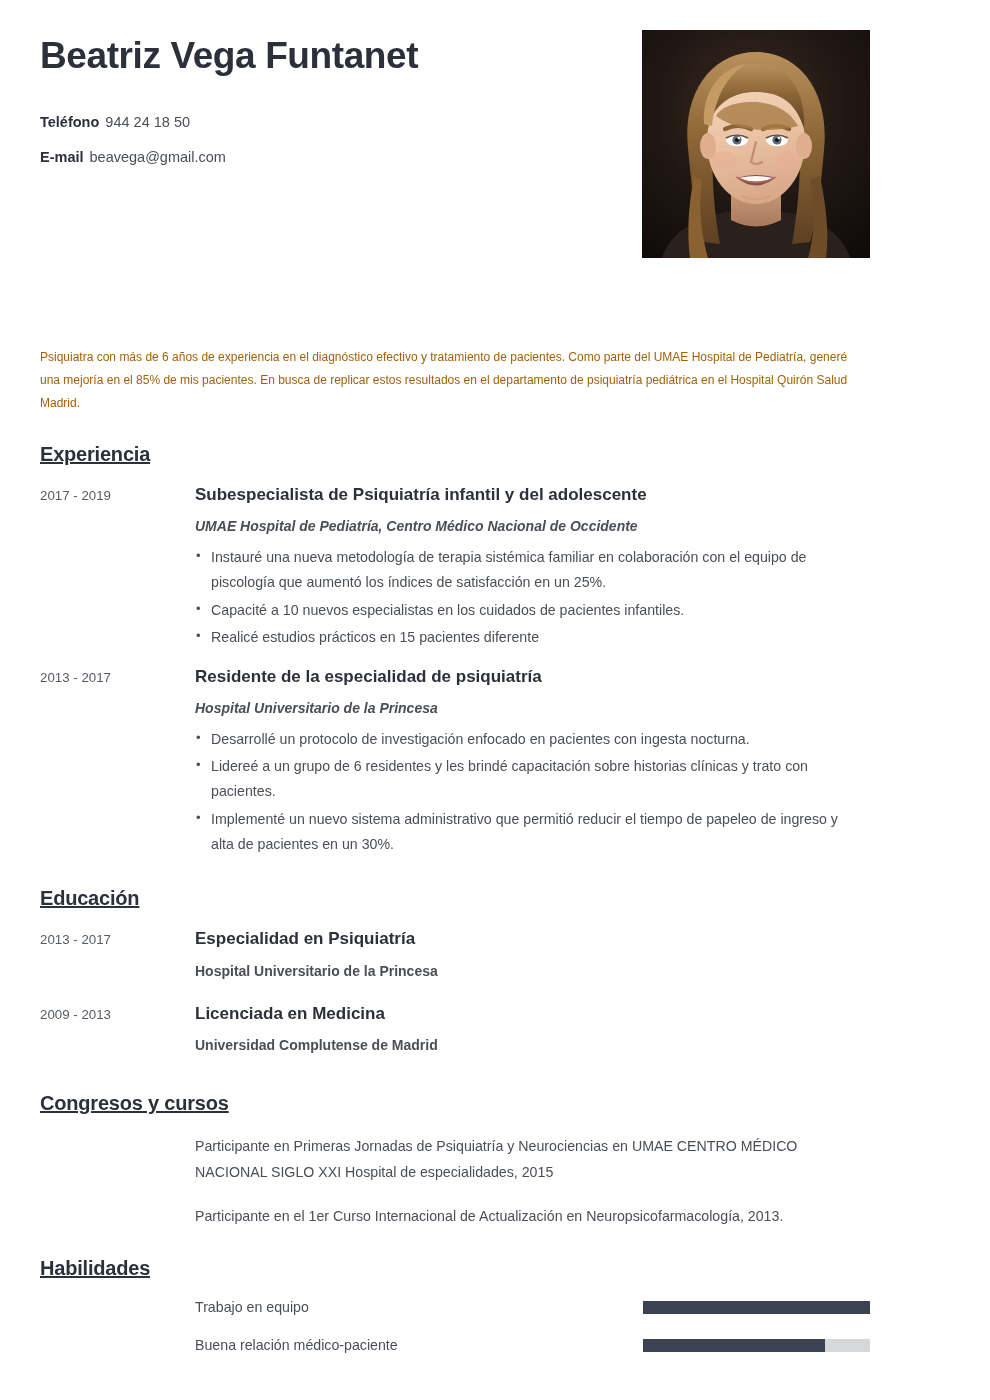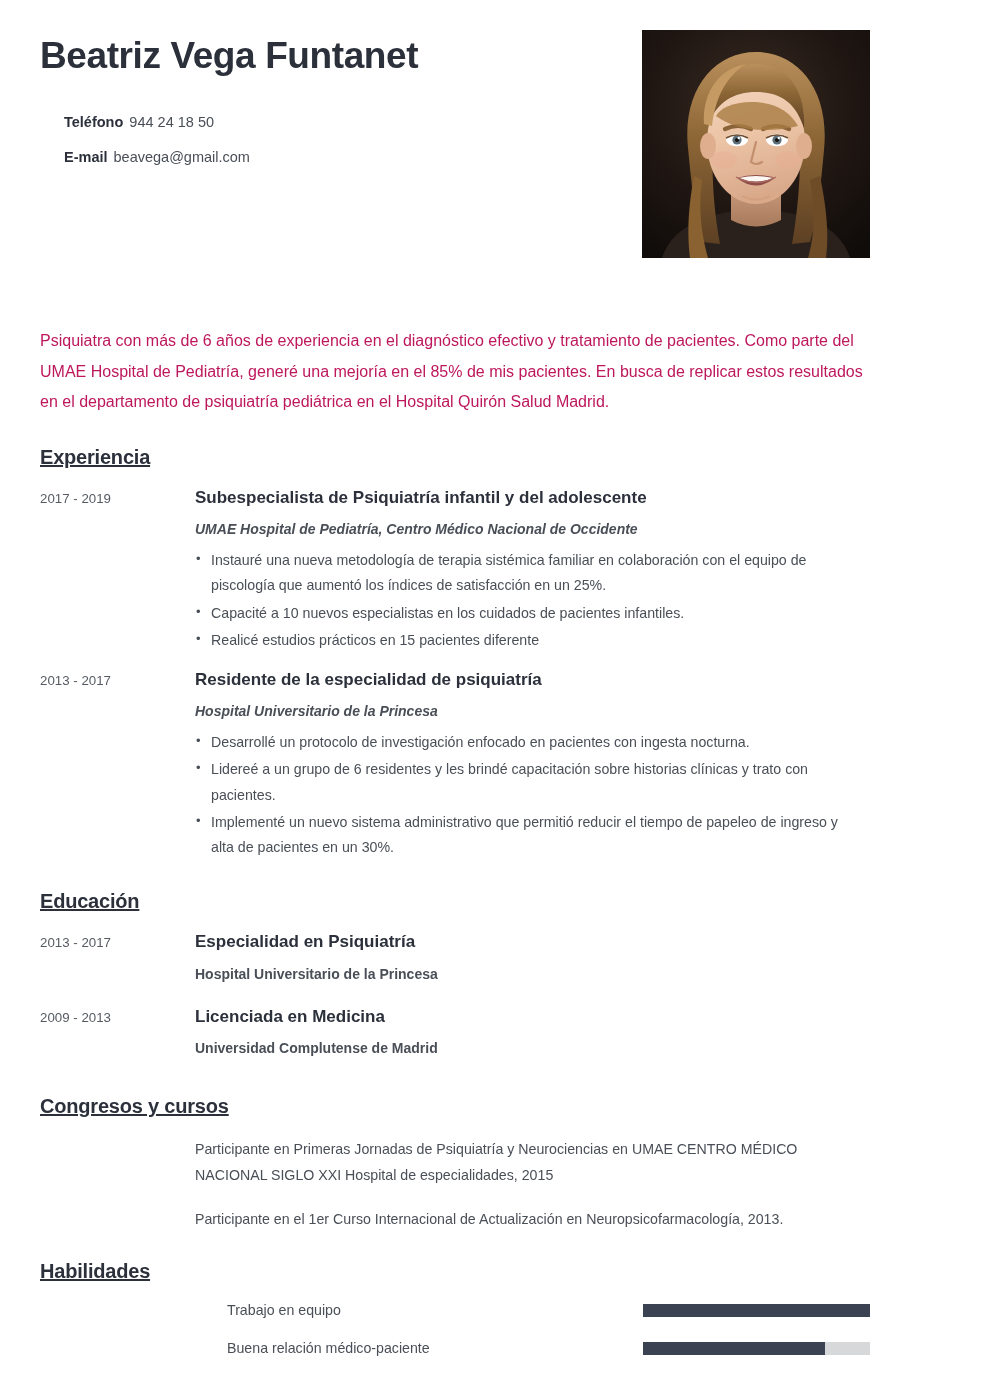--- a/index.html
+++ b/index.html
@@ -37,45 +37,44 @@
     letter-spacing: -0.4px;
     color: #2b303b;
     margin: 0 0 36px 0;
     line-height: 1.1;
   }
   .contact-row {
     font-size: 14.5px;
     margin-bottom: 16px;
     color: #44494f;
     line-height: 1.3;
-    margin-left: 24px;
   }
   .contact-label {
     font-weight: bold;
     color: #2b303b;
     margin-right: 6px;
   }
   .contact-value { color: #4a4f57; }
 
   .photo-frame {
     width: 228px;
     height: 228px;
     flex: 0 0 228px;
     overflow: hidden;
     background: #1a1512;
     position: relative;
   }
   .photo-frame svg { display: block; width: 228px; height: 228px; }
 
   
   .summary {
-    font-size: 16px;
+    font-size: 12px;
     line-height: 1.92;
-    color: #be185d;
-    margin-top: 58px;
+    color: #a16207;
+    margin-top: 78px;
     margin-bottom: 0;
     max-width: 900px;
   }
 
   
   .section { margin-top: 28px; }
   .section-title {
     font-size: 20px;
     font-weight: bold;
     color: #2b303b;
@@ -147,21 +146,20 @@
     color: #4a4f57;
     padding-right: 40px;
   }
 
   
   .skills { margin-top: 4px; }
   .skill-row {
     display: flex;
     align-items: center;
     margin-bottom: 18px;
-    gap: 32px;
   }
   .skill-spacer { flex: 0 0 155px; }
   .skill-label {
     flex: 1;
     font-size: 14.2px;
     color: #4a4f57;
     line-height: 1.4;
   }
   .skill-bar-track {
     flex: 0 0 227px;

